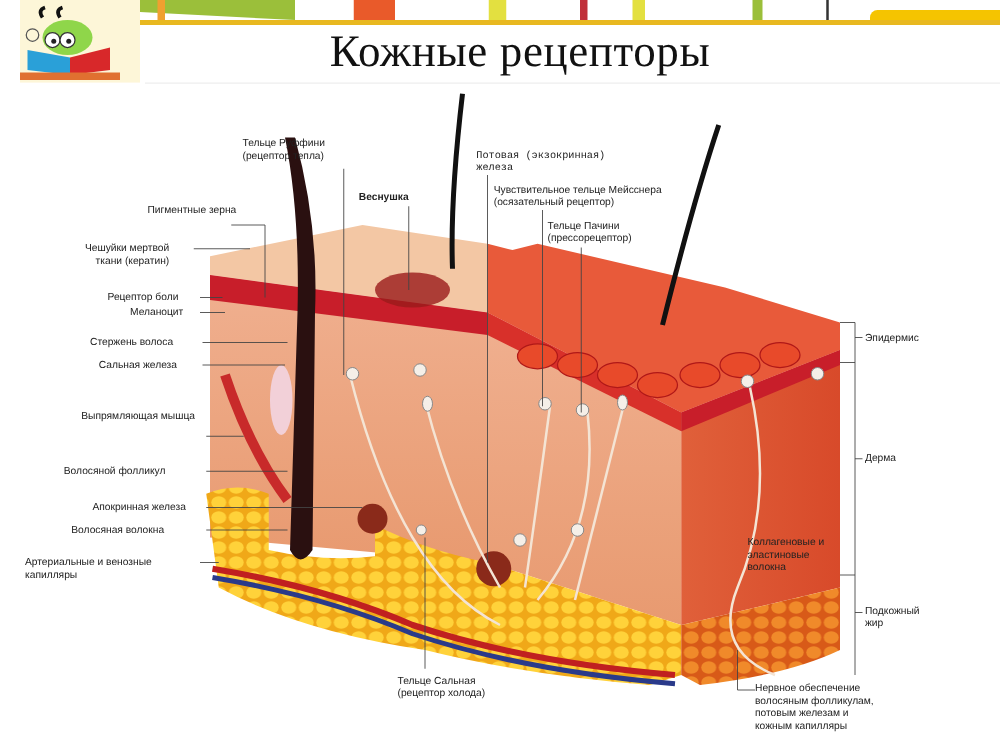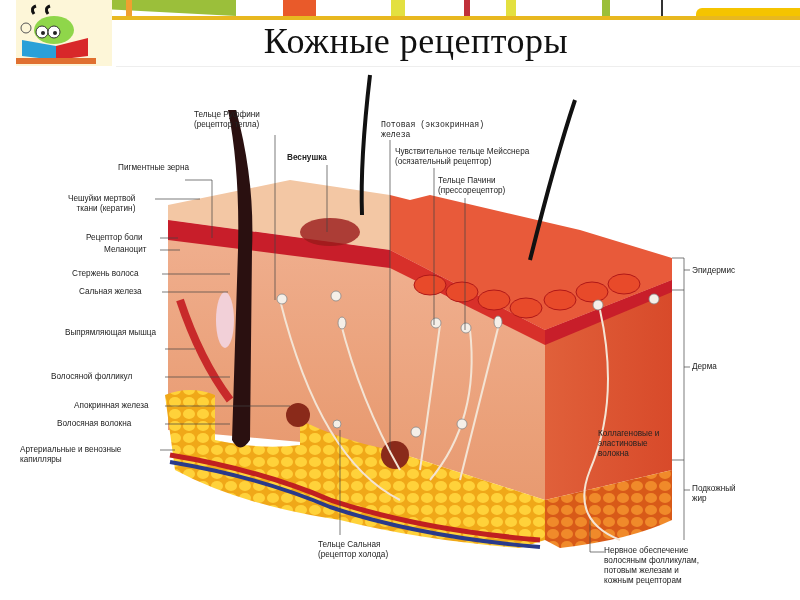--- a/index.html
+++ b/index.html
@@ -238,15 +238,15 @@
     </div>
 
   <div class="lbl" style="left:318px;top:472px;">
       <div>Тельце Сальная</div>
       <div>(рецептор холода)</div>
     </div>
   <div class="lbl" style="left:604px;top:478px;">
       <div>Нервное обеспечение</div>
       <div>волосяным фолликулам,</div>
       <div>потовым железам и</div>
-      <div>кожным рецепторам</div>
+      <div>кожным капилляры</div>
     </div>
 </div>
 
 </body></html>

